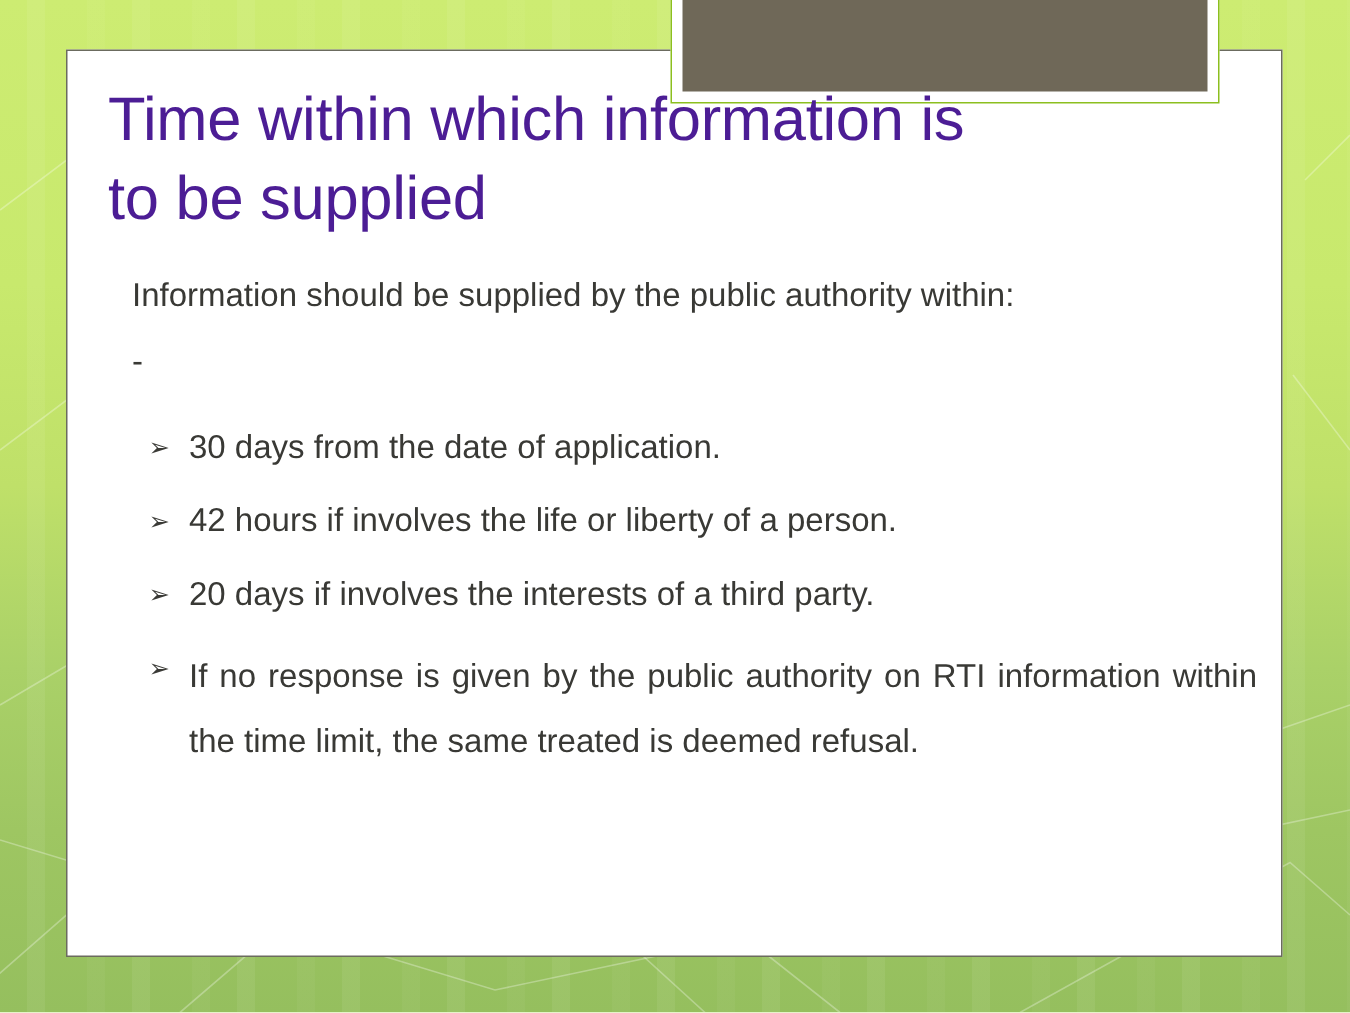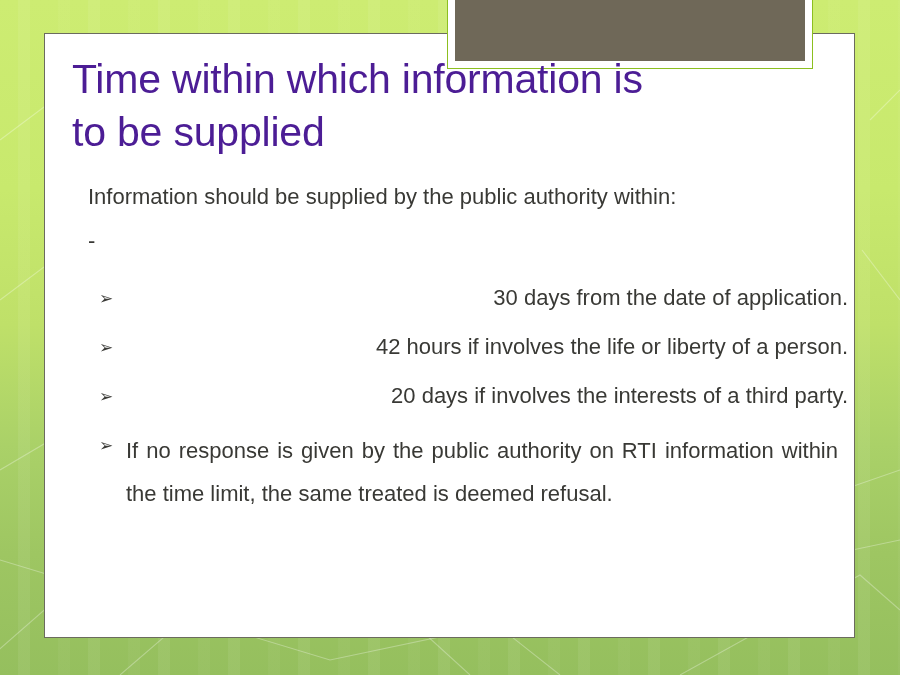--- a/index.html
+++ b/index.html
@@ -137,21 +137,21 @@
   }
   .bullet:last-child { margin-bottom: 0; }
   .bullet-marker {
     position: absolute;
     left: 11px;
     top: 1px;
     font-size: 17px;
     line-height: 31px;
     color: #3a3a36;
   }
-  .bullet-text { display: block; text-align: right; }
+  .bullet-text { display: block; }
   .bullet.justify .bullet-text {
     text-align: justify;
     text-align-last: left;
     width: 712px;
     line-height: 43px;
   }
 </style>
 </head>
 <body>
 

